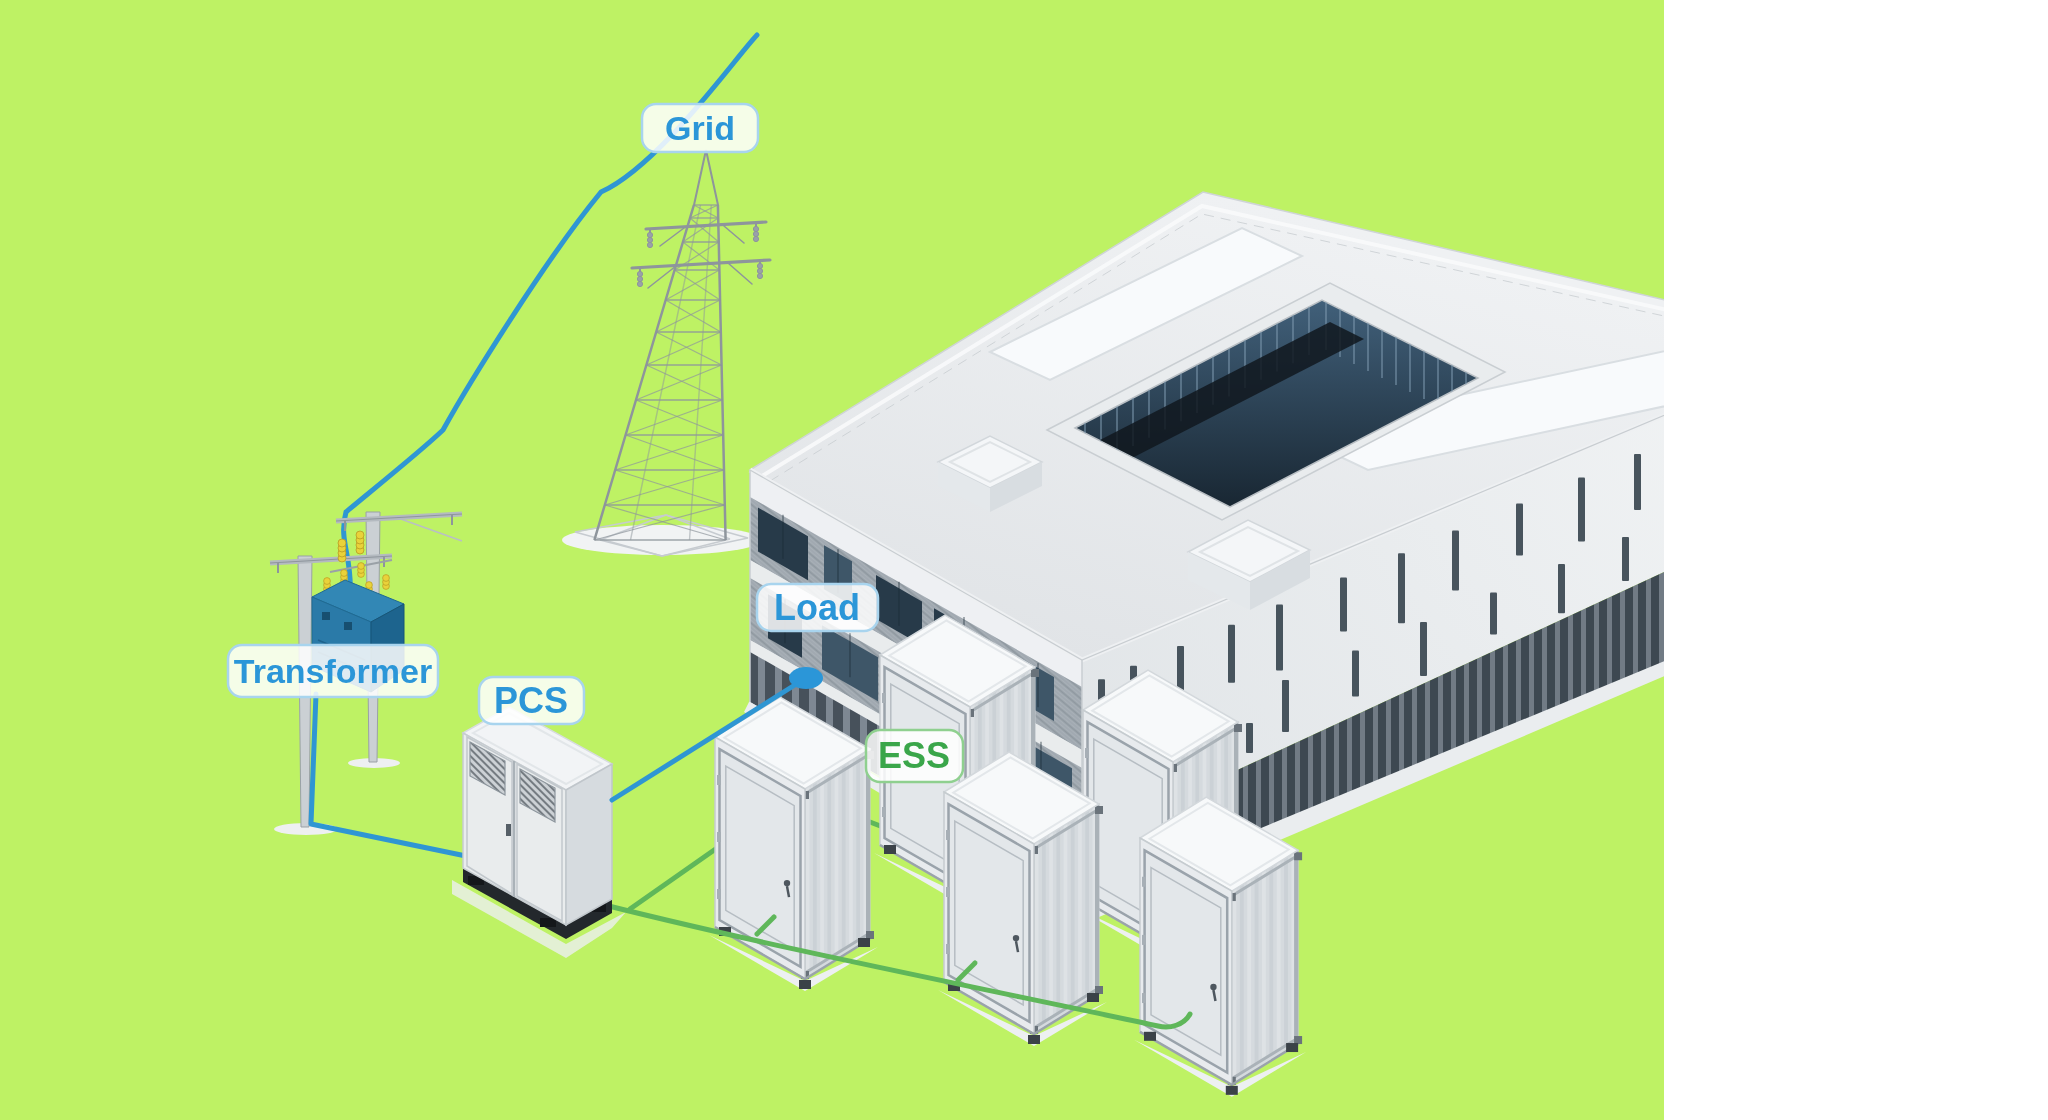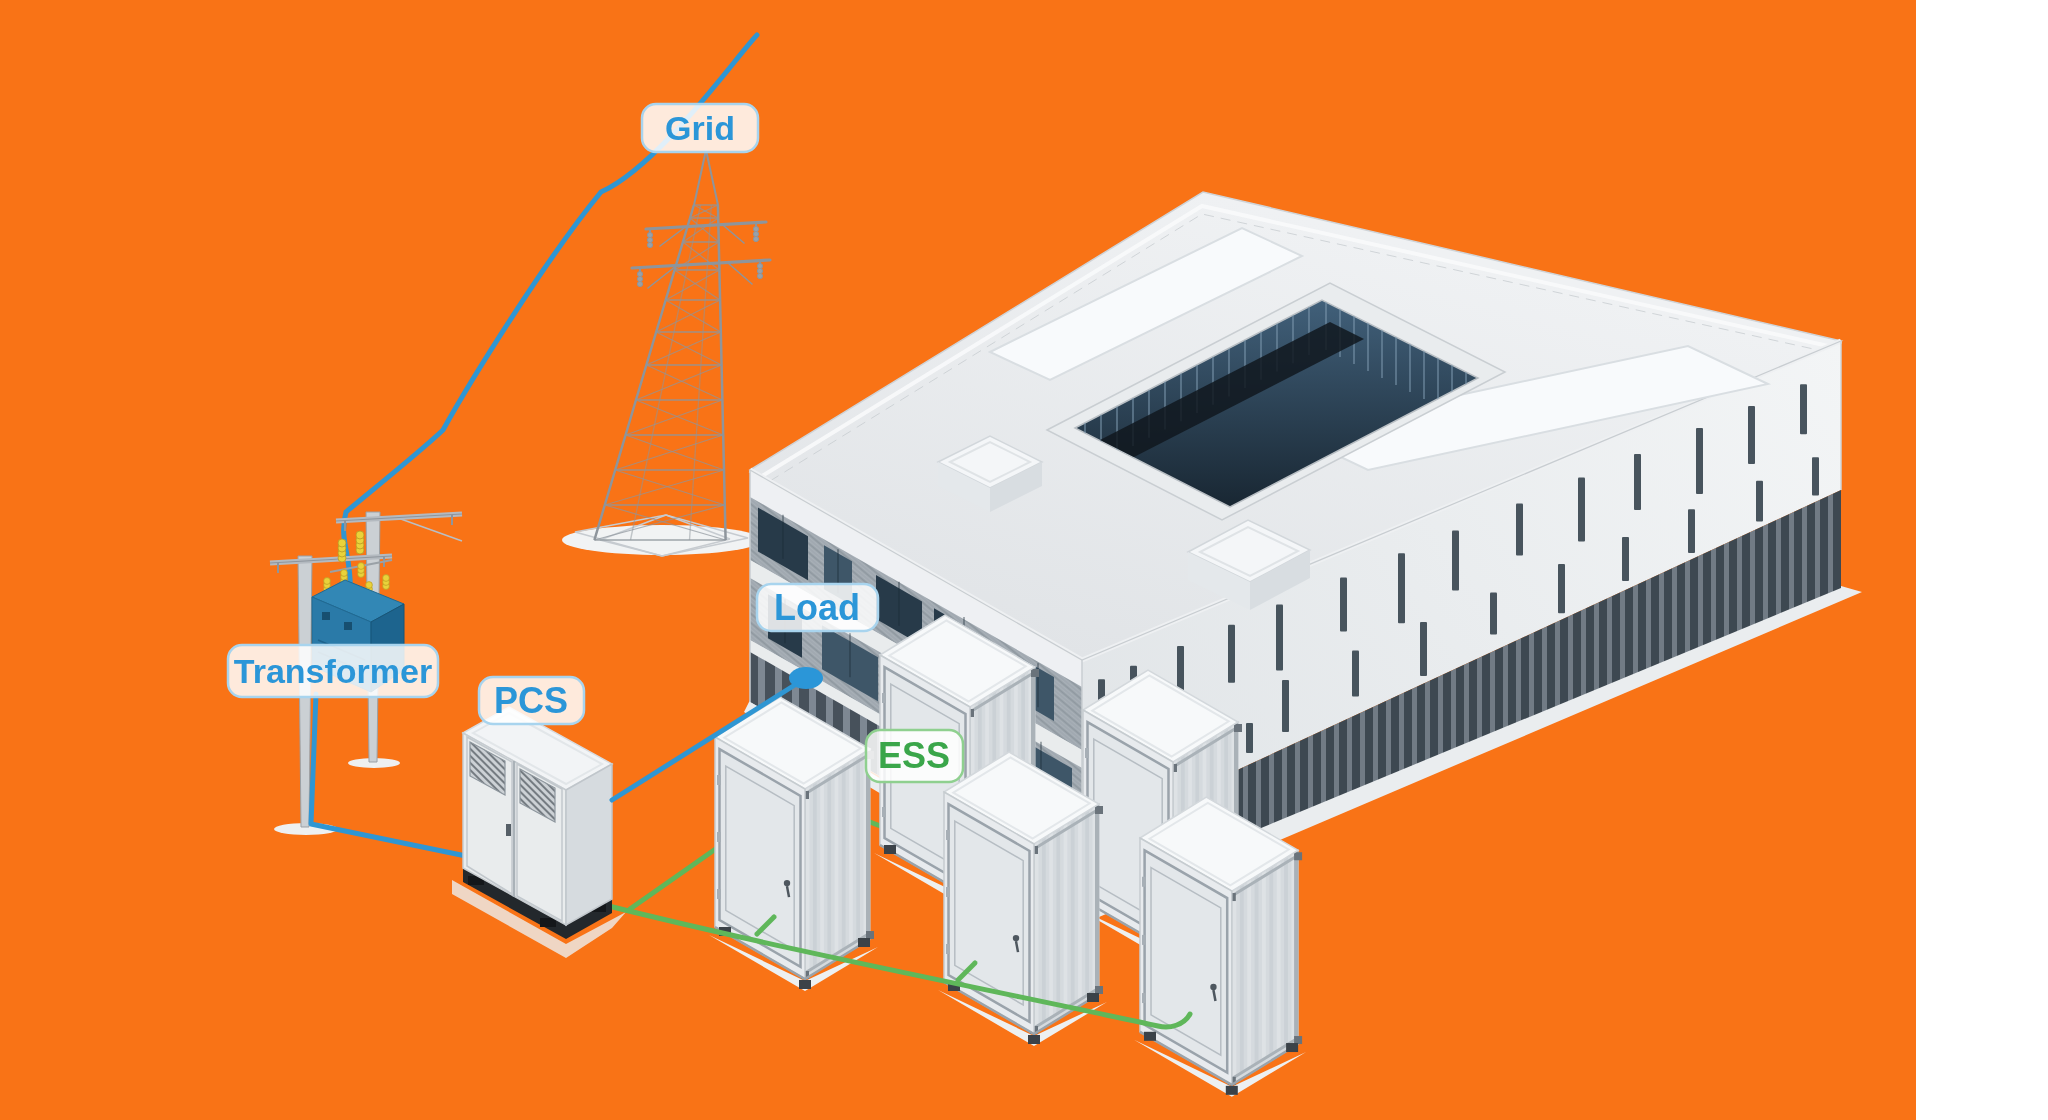--- a/index.html
+++ b/index.html
@@ -1,16 +1,16 @@
 <!DOCTYPE html>
 <html><head>
 <meta charset="utf-8">
 <style>
   html,body{margin:0;padding:0;background:#ffffff;}
-  #stage{width:1916px;height:1120px;position:relative;background:#f97316;overflow:hidden;}
+  #stage{width:1664px;height:1120px;position:relative;background:#bef264;overflow:hidden;}
   svg{display:block;}
   .lbl-text{font-family:"Liberation Sans",sans-serif;font-weight:700;}
 </style>
 </head>
 <body>
 
 <div id="stage">
 <svg id="scene" width="2048" height="1120" viewBox="0 0 2048 1120">
 <defs>
   <linearGradient id="seFacade" gradientUnits="userSpaceOnUse" x1="1841" y1="341" x2="1082" y2="872">

